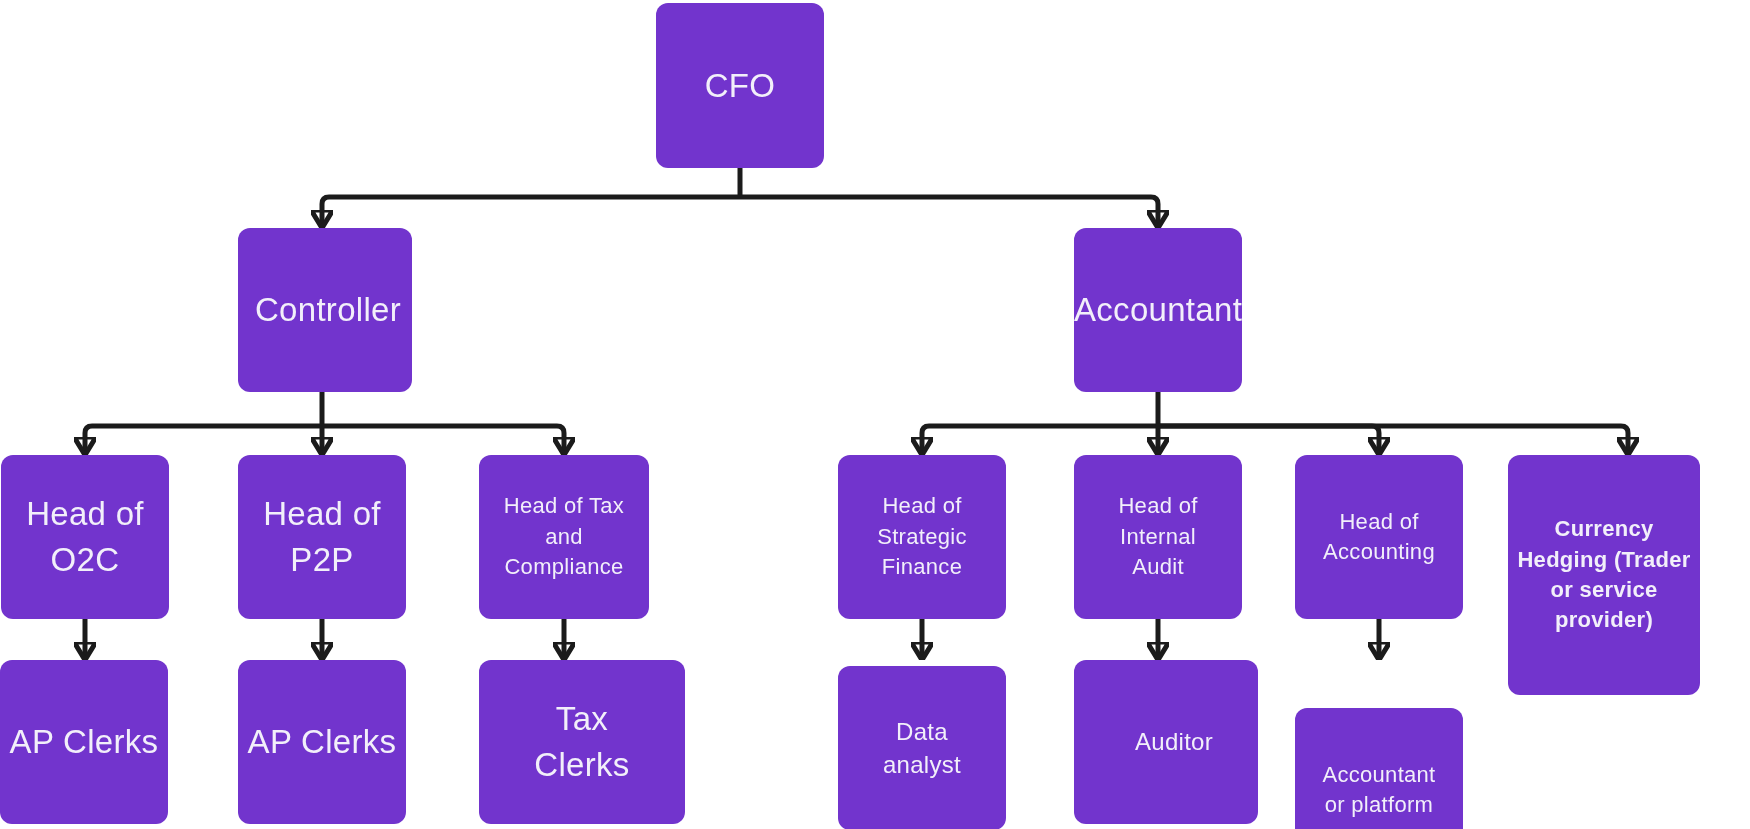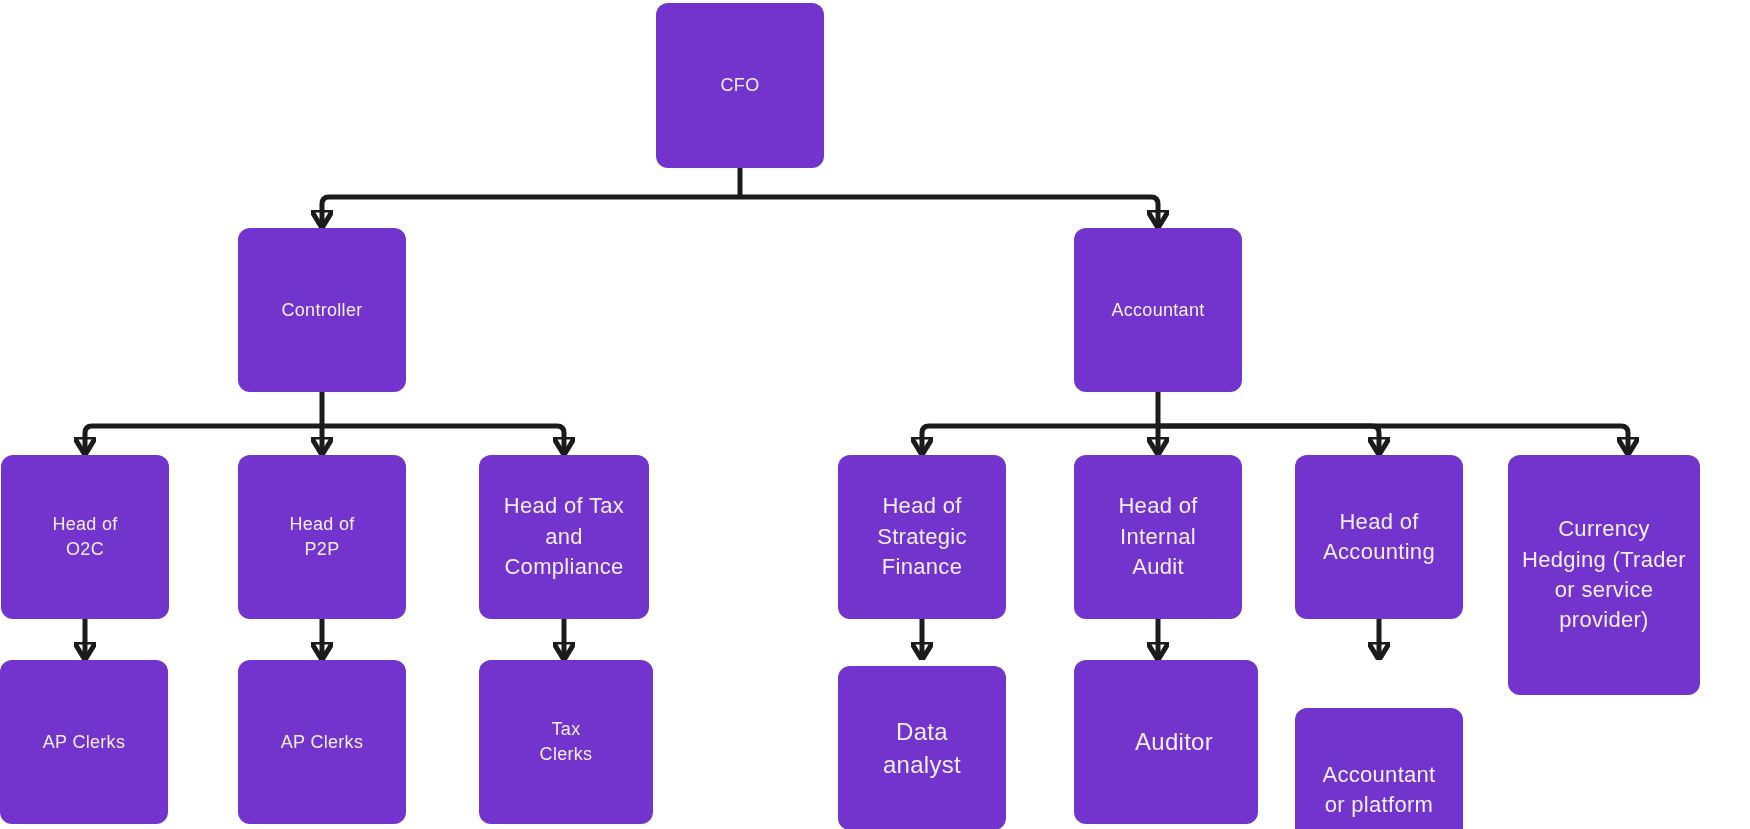--- a/index.html
+++ b/index.html
@@ -43,40 +43,40 @@
     justify-content: center;
     text-align: center;
     letter-spacing: 0.3px;
     line-height: 1.38;
   }
   .node span {
     white-space: pre-line;
     display: block;
     width: 100%;
   }
-  .fs-26 { font-size: 18px; }
+  .fs-26 { font-size: 33px; }
   .fs-24 { font-size: 24px; }
   .fs-22 { font-size: 22px; }
 
   
   #n-cfo        { left: 656px;  top: 3px;   height: 165px; }
-  #n-controller { left: 238px;  top: 228px; }
+  #n-controller { left: 238px;  top: 228px; padding-left: 6px; }
   #n-treasurer  { left: 1074px; top: 228px; }
 
   #n-o2c        { left: 1px;    top: 455px; }
   #n-p2p        { left: 238px;  top: 455px; }
   #n-tax        { left: 479px;  top: 455px; width: 170px; }
   #n-strategic  { left: 838px;  top: 455px; }
   #n-audit      { left: 1074px; top: 455px; }
   #n-accounting { left: 1295px; top: 455px; }
-  #n-currency   { left: 1508px; top: 455px; width: 192px; height: 240px; }
+  #n-currency   { left: 1508px; top: 455px; width: 192px; height: 240px; font-weight: bold; }
 
   #n-ap1        { left: 0px;    top: 660px; }
   #n-ap2        { left: 238px;  top: 660px; }
-  #n-taxclerks  { left: 479px;  top: 660px; width: 174px; }
+  #n-taxclerks  { left: 479px;  top: 660px; width: 206px; }
   #n-data       { left: 838px;  top: 666px; }
   #n-auditor    { left: 1074px; top: 660px; padding-left: 16px; }
   #n-accountant { left: 1295px; top: 660px; margin-top: 48px; }
 </style>
 </head>
 <body>
 
 <div class="stage">
 
   <svg class="connectors" viewBox="0 0 1750 829" xmlns="http://www.w3.org/2000/svg">

